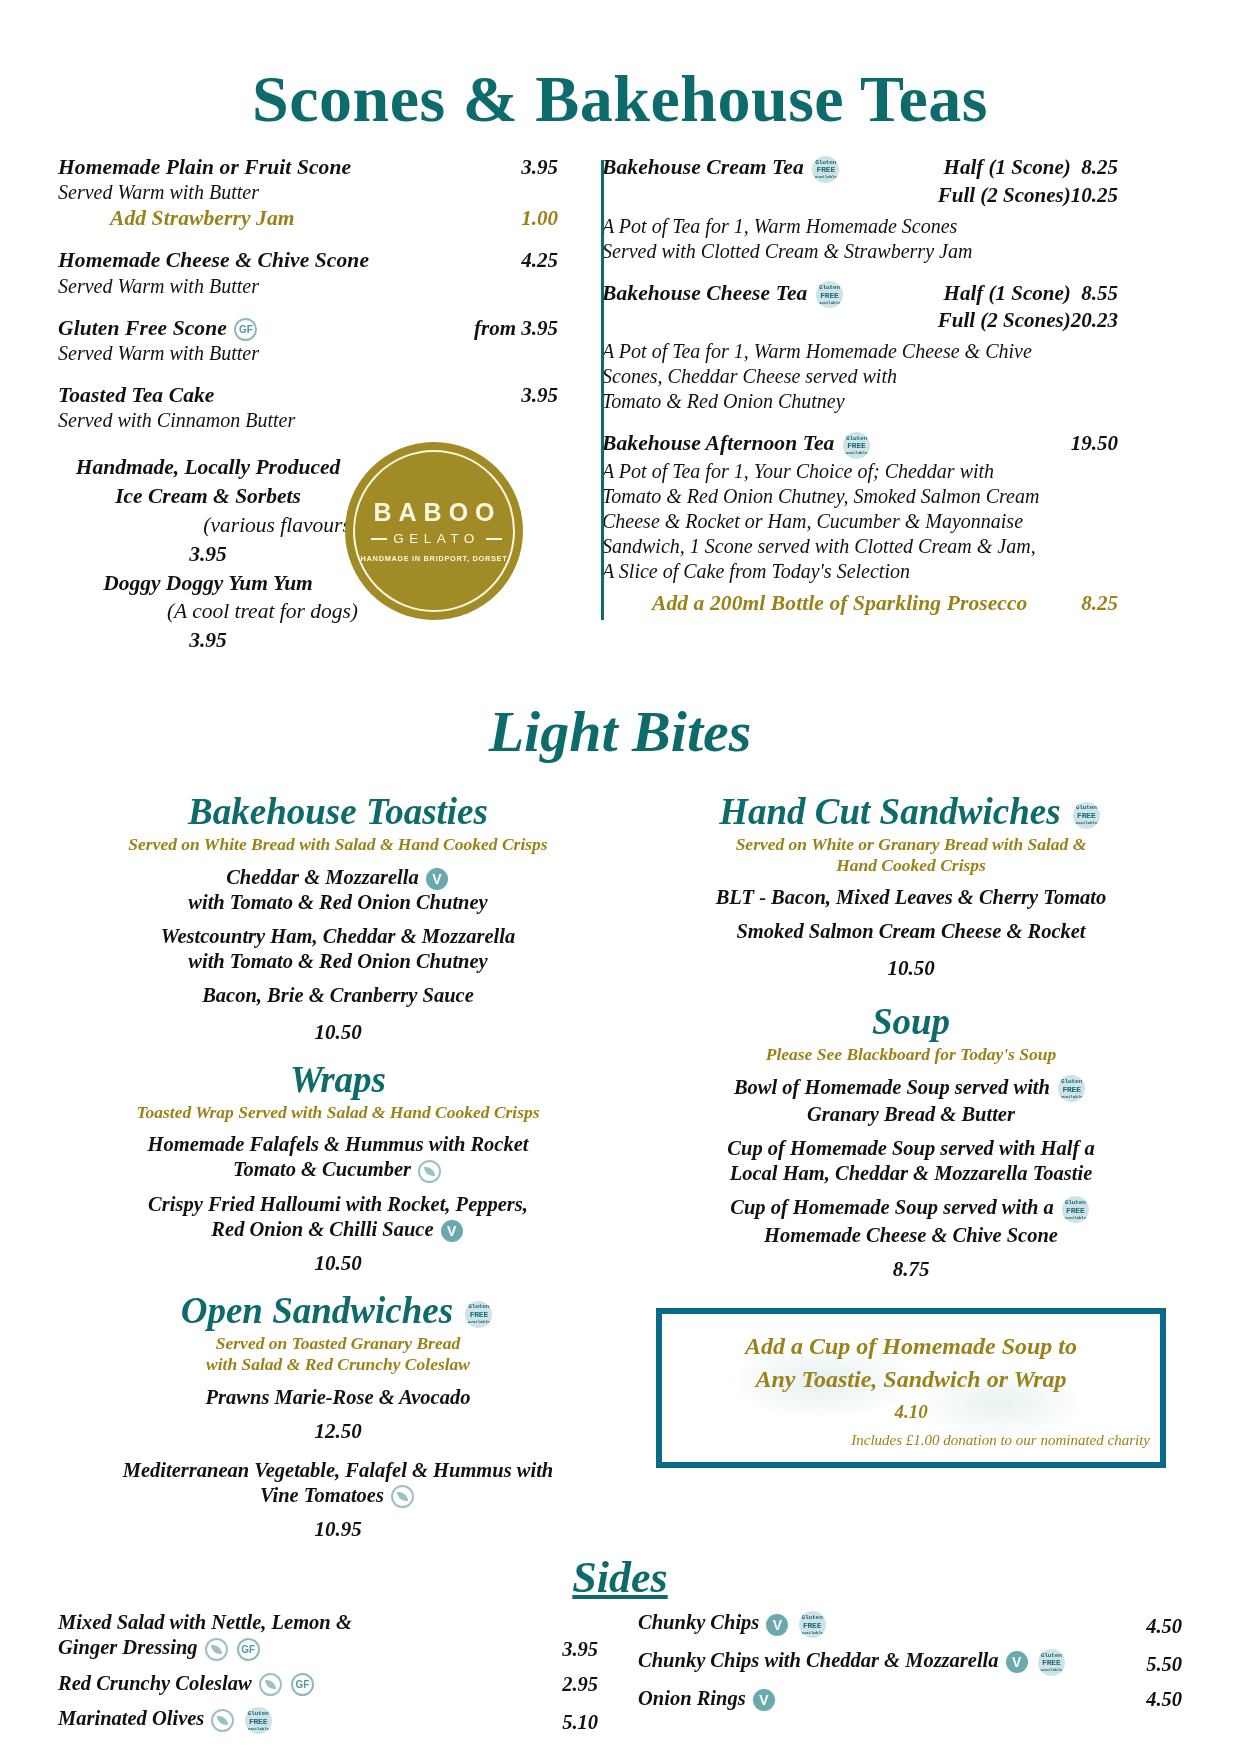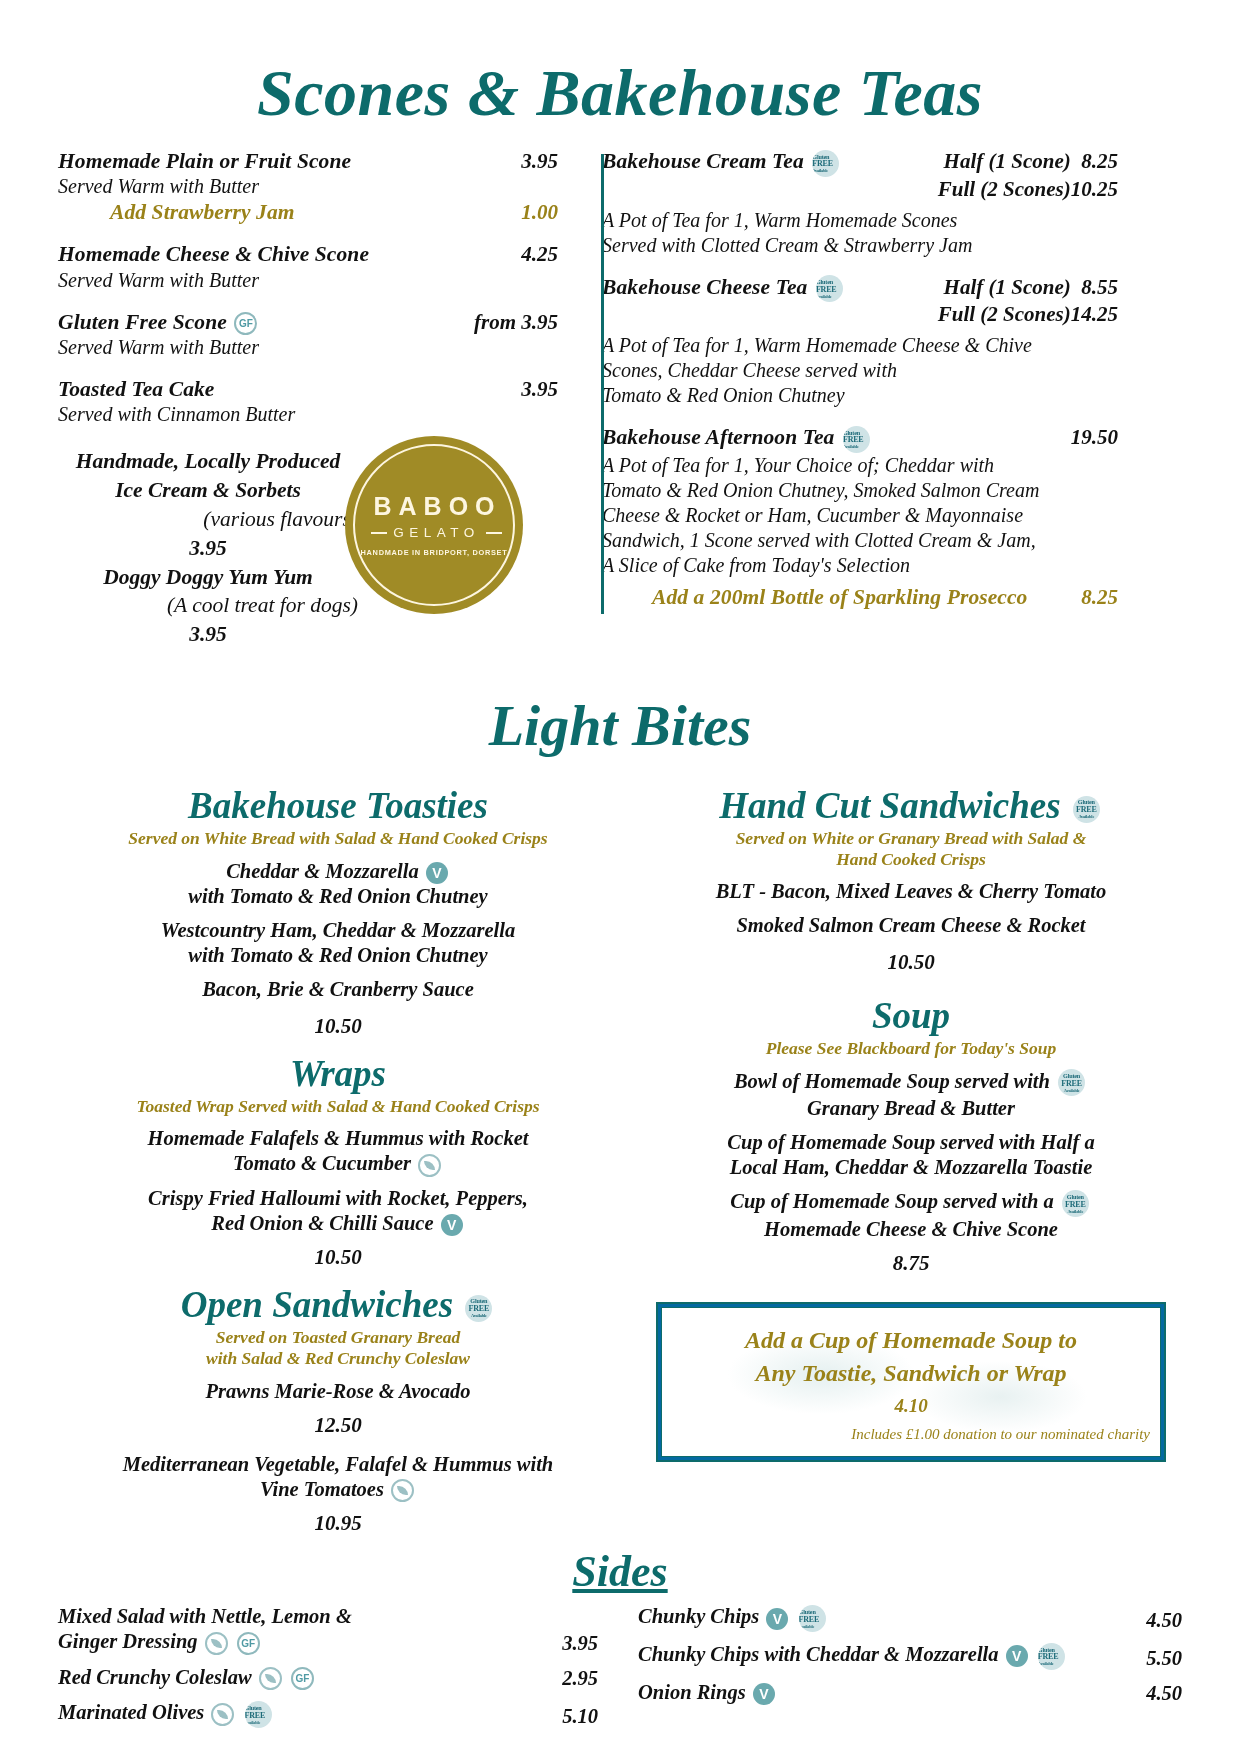--- a/index.html
+++ b/index.html
@@ -10,25 +10,24 @@
     color:#111111;
     position:relative;
     overflow:hidden;
   }
   .page{position:relative;width:1240px;height:1754px;}
 
   
   .main-title{
     text-align:center;
     color:#0d6b6b;
-    font-style:italic;
     font-weight:bold;
     font-size:66px;
     letter-spacing:0.5px;
-    margin:4px;
+    margin:10px;
     padding-top:56px;
     line-height:1;
   }
   .section-title{
     text-align:center;
     color:#0d6b6b;
     font-style:italic;
     font-weight:bold;
     font-size:58px;
     margin:0;
@@ -89,22 +88,22 @@
   .gf-badge{
     display:inline-block;vertical-align:middle;
     width:27px;height:27px;border-radius:50%;
     background:#cfe3e6;
     position:relative;margin:0 3px;
     overflow:hidden;
   }
   .gf-badge i{
     position:absolute;left:0;right:0;
     font-style:normal;font-weight:bold;
-    color:#1c6a78;
-    font-family:Liberation Serif, serif;
+    text-align:center;color:#1c6a78;
+    font-family:Liberation Mono, monospace;
     letter-spacing:-.2px;
   }
   .gf-badge .l1{top:3px;font-size:6.2px;}
   .gf-badge .l2{top:9.5px;font-size:8px;}
   .gf-badge .l3{top:18.5px;font-size:4.4px;}
 
   
   .v-badge{
     display:inline-block;vertical-align:middle;
     width:22px;height:22px;border-radius:50%;
@@ -314,21 +313,21 @@
           <span class="item-name"><span>Bakehouse Cheese Tea</span>
             <span class="gf-badge">
               <i class="l1">Gluten</i>
               <i class="l2">FREE</i>
               <i class="l3">Available</i>
             </span>
           </span>
           <span class="price"><span>Half (1 Scone)</span>&nbsp;&nbsp;<span>8.55</span></span>
         </div>
         <div class="row" style="justify-content:flex-end;">
-          <span class="price"><span>Full (2 Scones)</span><span>14.25</span></span>
+          <span class="price"><span>Full (2 Scones)</span><span>20.23</span></span>
         </div>
         <div class="item-desc" style="margin-top:6px;">A Pot of Tea for 1, Warm Homemade Cheese &amp; Chive</div>
         <div class="item-desc">Scones, Cheddar Cheese served with</div>
         <div class="item-desc">Tomato &amp; Red Onion Chutney</div>
       </div>
 
       <div class="blk">
         <div class="row">
           <span class="item-name"><span>Bakehouse Afternoon Tea</span>
             <span class="gf-badge">

